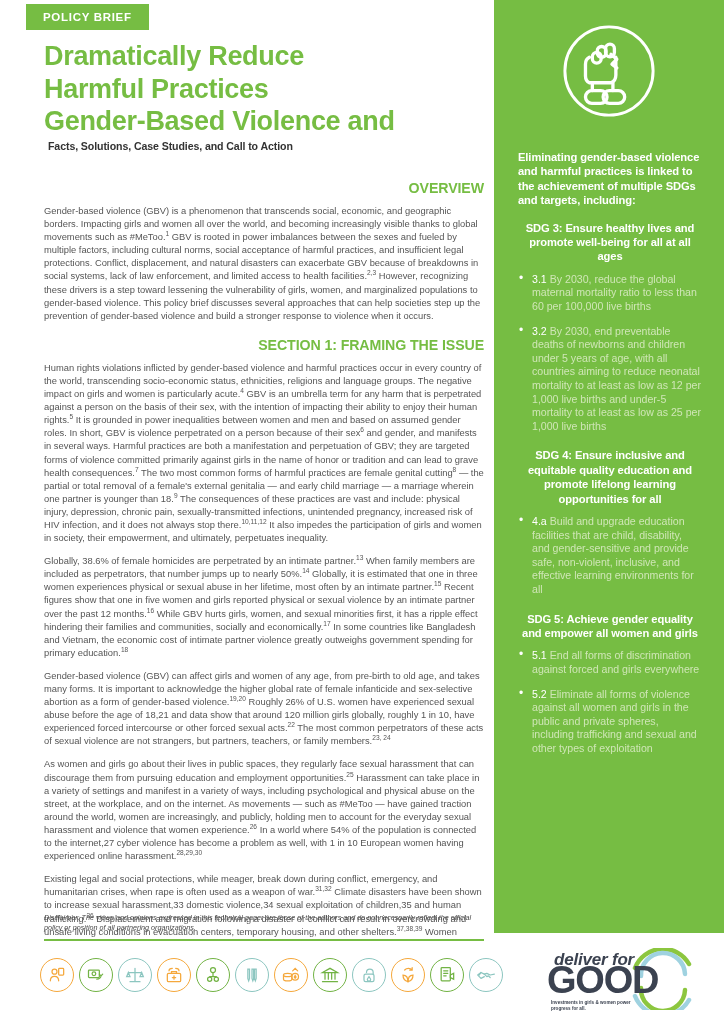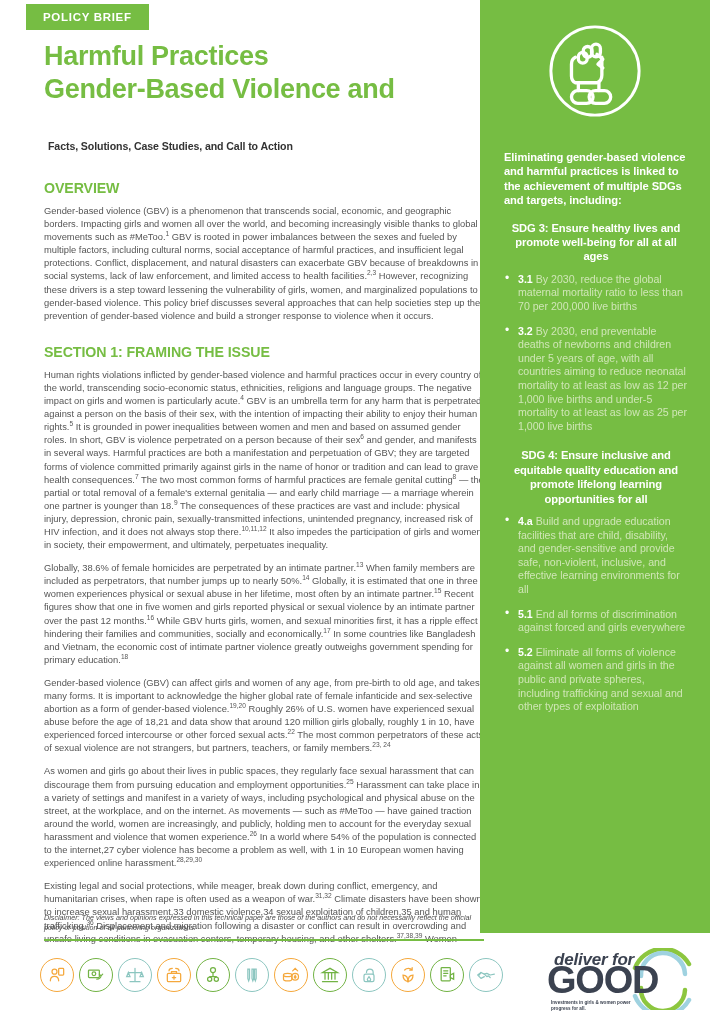--- a/index.html
+++ b/index.html
@@ -17,21 +17,21 @@
   }
   .page {
     position: relative;
     width: 724px;
     height: 1024px;
   }
 
   
   .sidebar {
     position: absolute;
-    left: 480px;
+    left: 494px;
     top: 0;
     width: 230px;
     height: 933px;
     background: #76bd43;
     box-sizing: border-box;
     padding: 0 22px 0 24px;
   }
   .sdg-emblem {
     position: absolute;
     left: 50%;
@@ -79,21 +79,21 @@
   }
   ul.sb-list li::before {
     content: "\2022";
     position: absolute;
     left: 1px;
     top: -1px;
     color: #ffffff;
     font-size: 12px;
   }
   ul.sb-list li .tgt {
-    font-weight: bold;
+    font-weight: normal;
     color: #ffffff;
   }
 
   
   .left {
     position: absolute;
     left: 0;
     top: 0;
     width: 494px;
     height: 100%;
@@ -136,22 +136,23 @@
     left: 44px;
     top: 180px;
     width: 440px;
   }
   h2.sec {
     color: #76bd43;
     font-size: 14.2px;
     font-weight: bold;
     margin: 0 0 9px 0;
     letter-spacing: -0.1px;
-  }
-  h2.sec.gap { margin-top: 21px; }
+    text-align: right;
+  }
+  h2.sec.gap { margin-top: 14px; }
   p.body {
     font-size: 9.35px;
     line-height: 13.1px;
     margin: 0 0 10px 0;
     color: #555555;
     text-align: left;
   }
   sup {
     font-size: 6.6px;
     vertical-align: super;
@@ -247,20 +248,21 @@
 </head>
 <body>
 
 <div class="page">
 
   <div class="left">
 
     <div class="badge">POLICY BRIEF</div>
 
     <div class="title">
+      <div>Dramatically Reduce</div>
       <div>Harmful Practices</div>
       <div>Gender-Based Violence and</div>
     </div>
 
     <div class="subtitle">Facts, Solutions, Case Studies, and Call to Action</div>
 
     <div class="content">
       <h2 class="sec">OVERVIEW</h2>
       <p class="body">Gender-based violence (GBV) is a phenomenon that transcends social, economic, and geographic borders. Impacting girls and women all over the world, and becoming increasingly visible thanks to global movements such as #MeToo.<sup>1</sup> GBV is rooted in power imbalances between the sexes and fueled by multiple factors, including cultural norms, social acceptance of harmful practices, and insufficient legal protections. Conflict, displacement, and natural disasters can exacerbate GBV because of breakdowns in social systems, lack of law enforcement, and limited access to health facilities.<sup>2,3</sup> However, recognizing these drivers is a step toward lessening the vulnerability of girls, women, and marginalized populations to gender-based violence. This policy brief discusses several approaches that can help societies step up the prevention of gender-based violence and build a stronger response to violence when it occurs.</p>
 
@@ -298,36 +300,37 @@
       </g>
     </svg>
 
     <div class="sidebar-body">
       <p class="sb-lead">Eliminating gender-based violence and harmful practices is linked to the achievement of multiple SDGs and targets, including:</p>
 
       <p class="sb-goal">SDG 3: Ensure healthy lives and promote well-being for all at all ages</p>
       <ul class="sb-list">
         <li>
           <span class="tgt">3.1</span>
-          <span>By 2030, reduce the global maternal mortality ratio to less than 70 per 200,000 live births</span>
+          <span>By 2030, reduce the global maternal mortality ratio to less than 60 per 100,000 live births</span>
         </li>
         <li>
           <span class="tgt">3.2</span>
           <span>By 2030, end preventable deaths of newborns and children under 5 years of age, with all countries aiming to reduce neonatal mortality to at least as low as 12 per 1,000 live births and under-5 mortality to at least as low as 25 per 1,000 live births</span>
         </li>
       </ul>
 
       <p class="sb-goal spaced">SDG 4: Ensure inclusive and equitable quality education and promote lifelong learning opportunities for all</p>
       <ul class="sb-list">
         <li>
           <span class="tgt">4.a</span>
           <span>Build and upgrade education facilities that are child, disability, and gender-sensitive and provide safe, non-violent, inclusive, and effective learning environments for all</span>
         </li>
       </ul>
 
+      <p class="sb-goal spaced">SDG 5: Achieve gender equality and empower all women and girls</p>
       <ul class="sb-list">
         <li>
           <span class="tgt">5.1</span>
           <span>End all forms of discrimination against forced and girls everywhere</span>
         </li>
         <li>
           <span class="tgt">5.2</span>
           <span>Eliminate all forms of violence against all women and girls in the public and private spheres, including trafficking and sexual and other types of exploitation</span>
         </li>
       </ul>

